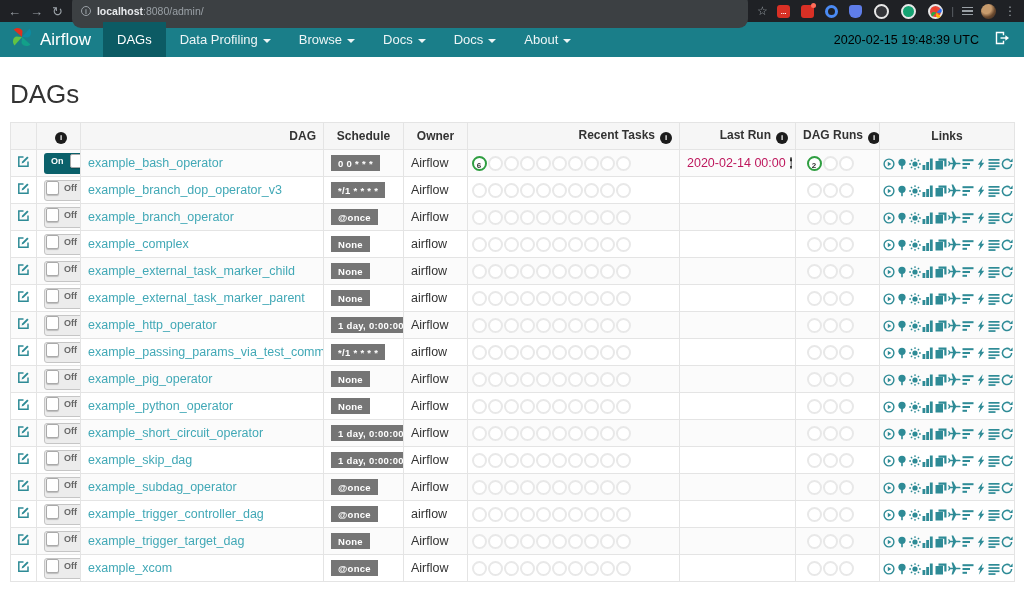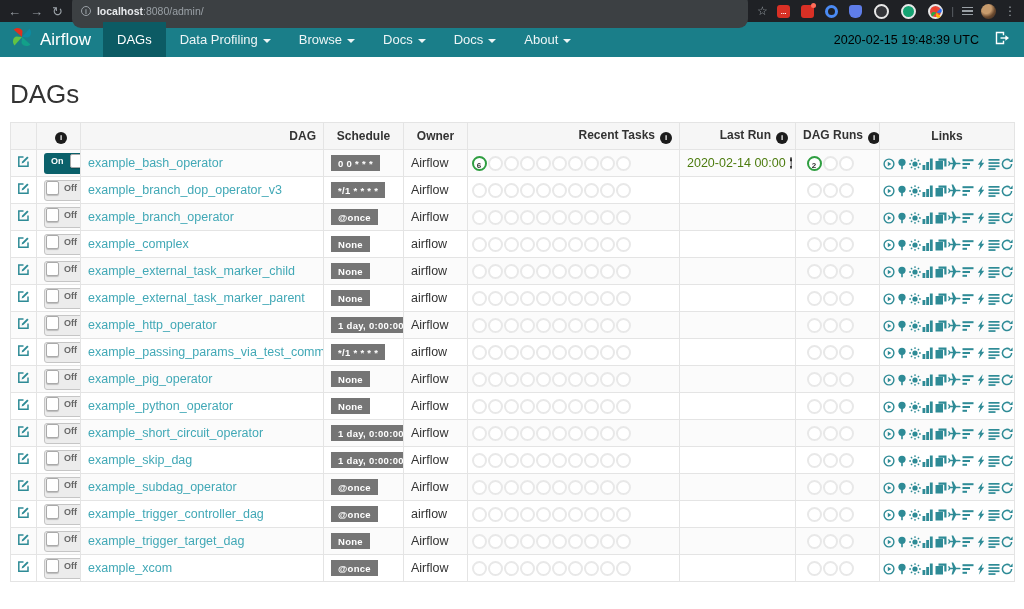--- a/index.html
+++ b/index.html
@@ -97,21 +97,21 @@
   .toggle.off { background:#ececec; border:1px solid #c5c5c5; color:#666; }
   .toggle.off .knob { left:1px; top:0.5px; }
   .toggle.off .lbl { right:6px; top:2.5px; }
 
   .circle { display:inline-block; width:15px; height:15px; border:2px solid #e8e8e8; border-radius:50%;
     background:#fff; margin:0 0.5px; vertical-align:middle; text-align:center;
     font-size:8px; line-height:15px; color:#333; cursor:pointer; }
   .circle.success { border-color:#2f9e41; font-weight:700; }
 
   .lastrun-wrap { display:flex; align-items:center; }
-  .lastrun-link { color:#4d7c0f; text-decoration:none; cursor:pointer; font-size:12.5px; }
+  .lastrun-link { color:#be185d; text-decoration:none; cursor:pointer; font-size:12.5px; }
 
   .link-ico { display:inline-block; vertical-align:middle; margin:0 0.5px; cursor:pointer; line-height:0; }
   .edit-ico { display:inline-block; line-height:0; cursor:pointer; }
 </style>
 </head>
 <body>
 
 <div class="chrome">
   <span class="nav-ico">←</span>
   <span class="nav-ico">→</span>

